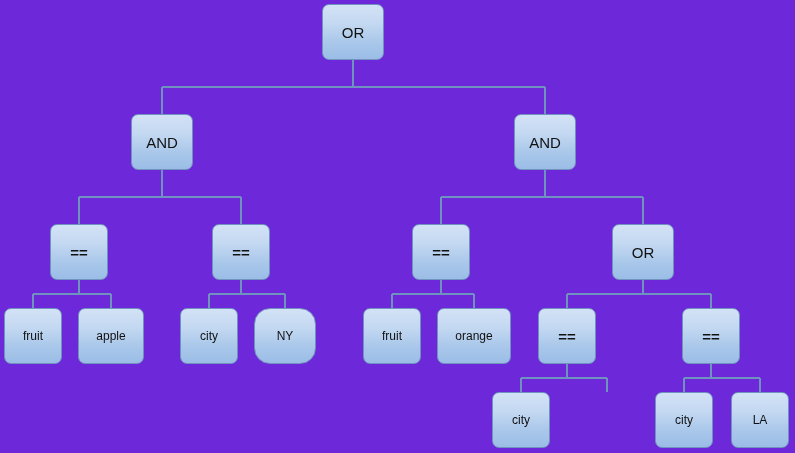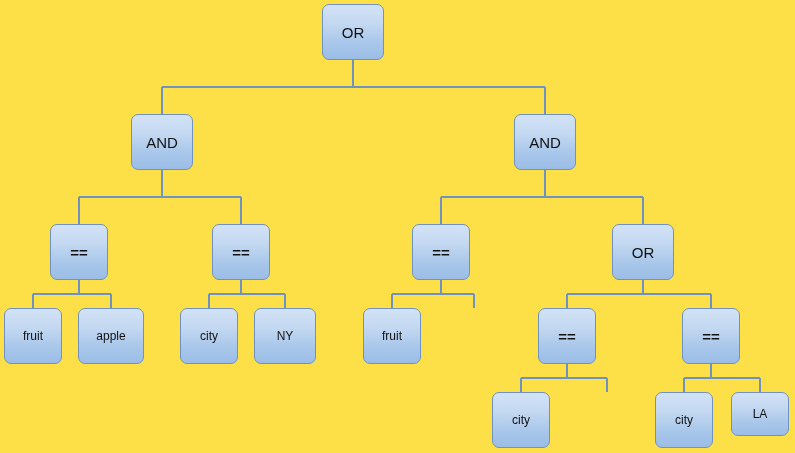--- a/index.html
+++ b/index.html
@@ -51,21 +51,21 @@
     font-weight: bold;
     letter-spacing: 0px;
   }
   .node-label {
     display: block;
   }
 </style>
 </head>
 <body>
 
-<div id="canvas" style="background: #fde047;">
+<div id="canvas" style="background: #6d28d9;">
   <svg id="edge-layer" viewBox="0 0 795 453" width="795" height="453" aria-hidden="true">
       <line x1="353" y1="60" x2="353" y2="87" stroke="#7092be" stroke-width="1.2" shape-rendering="crispEdges"></line>
       <line x1="162" y1="87" x2="545" y2="87" stroke="#7092be" stroke-width="1.2" shape-rendering="crispEdges"></line>
       <line x1="162" y1="87" x2="162" y2="114" stroke="#7092be" stroke-width="1.2" shape-rendering="crispEdges"></line>
       <line x1="545" y1="87" x2="545" y2="114" stroke="#7092be" stroke-width="1.2" shape-rendering="crispEdges"></line>
       <line x1="162" y1="170" x2="162" y2="197" stroke="#7092be" stroke-width="1.2" shape-rendering="crispEdges"></line>
       <line x1="79" y1="197" x2="241" y2="197" stroke="#7092be" stroke-width="1.2" shape-rendering="crispEdges"></line>
       <line x1="79" y1="197" x2="79" y2="224" stroke="#7092be" stroke-width="1.2" shape-rendering="crispEdges"></line>
       <line x1="241" y1="197" x2="241" y2="224" stroke="#7092be" stroke-width="1.2" shape-rendering="crispEdges"></line>
       <line x1="545" y1="170" x2="545" y2="197" stroke="#7092be" stroke-width="1.2" shape-rendering="crispEdges"></line>
@@ -120,34 +120,37 @@
     </div>
     <div class="node leaf" style="left: 4px; top: 308px; width: 58px; height: 56px;">
       <span class="node-label">fruit</span>
     </div>
     <div class="node leaf" style="left: 78px; top: 308px; width: 66px; height: 56px;">
       <span class="node-label">apple</span>
     </div>
     <div class="node leaf" style="left: 180px; top: 308px; width: 58px; height: 56px;">
       <span class="node-label">city</span>
     </div>
-    <div class="node leaf" style="left: 254px; top: 308px; width: 62px; height: 56px;">
+    <div class="node leaf" style="left: 254px; top: 308px; width: 62px; height: 56px; border-radius: 16px;">
       <span class="node-label">NY</span>
     </div>
     <div class="node leaf" style="left: 363px; top: 308px; width: 58px; height: 56px;">
       <span class="node-label">fruit</span>
+    </div>
+    <div class="node leaf" style="left: 437px; top: 308px; width: 74px; height: 56px;">
+      <span class="node-label">orange</span>
     </div>
     <div class="node eq" style="left: 538px; top: 308px; width: 58px; height: 56px;">
       <span class="node-label">==</span>
     </div>
     <div class="node eq" style="left: 682px; top: 308px; width: 58px; height: 56px;">
       <span class="node-label">==</span>
     </div>
     <div class="node leaf" style="left: 492px; top: 392px; width: 58px; height: 56px;">
       <span class="node-label">city</span>
     </div>
     <div class="node leaf" style="left: 655px; top: 392px; width: 58px; height: 56px;">
       <span class="node-label">city</span>
     </div>
-    <div class="node leaf" style="left: 731px; top: 392px; width: 58px; height: 44px;">
+    <div class="node leaf" style="left: 731px; top: 392px; width: 58px; height: 56px;">
       <span class="node-label">LA</span>
     </div>
   </div>
 
 </body></html>

